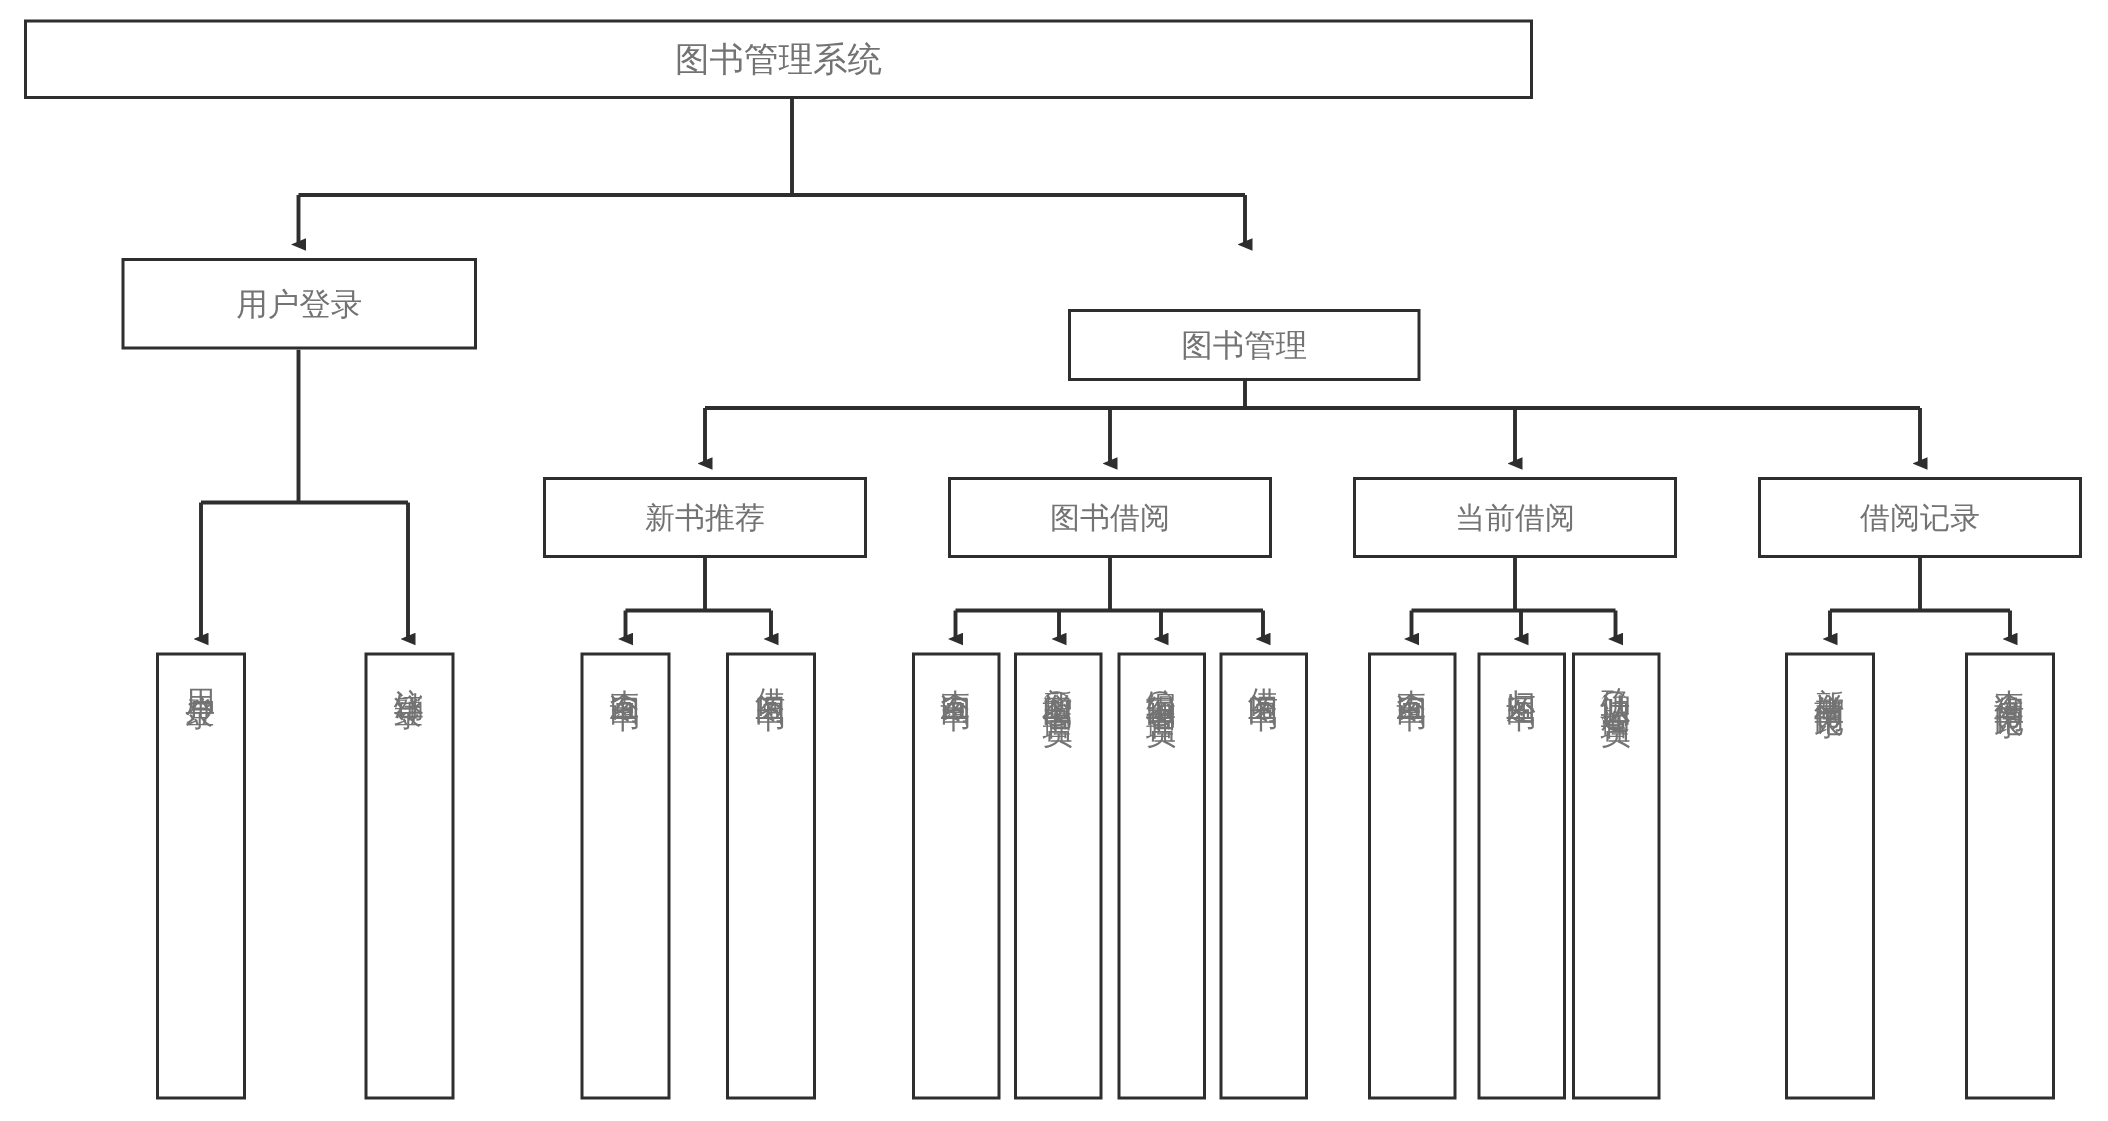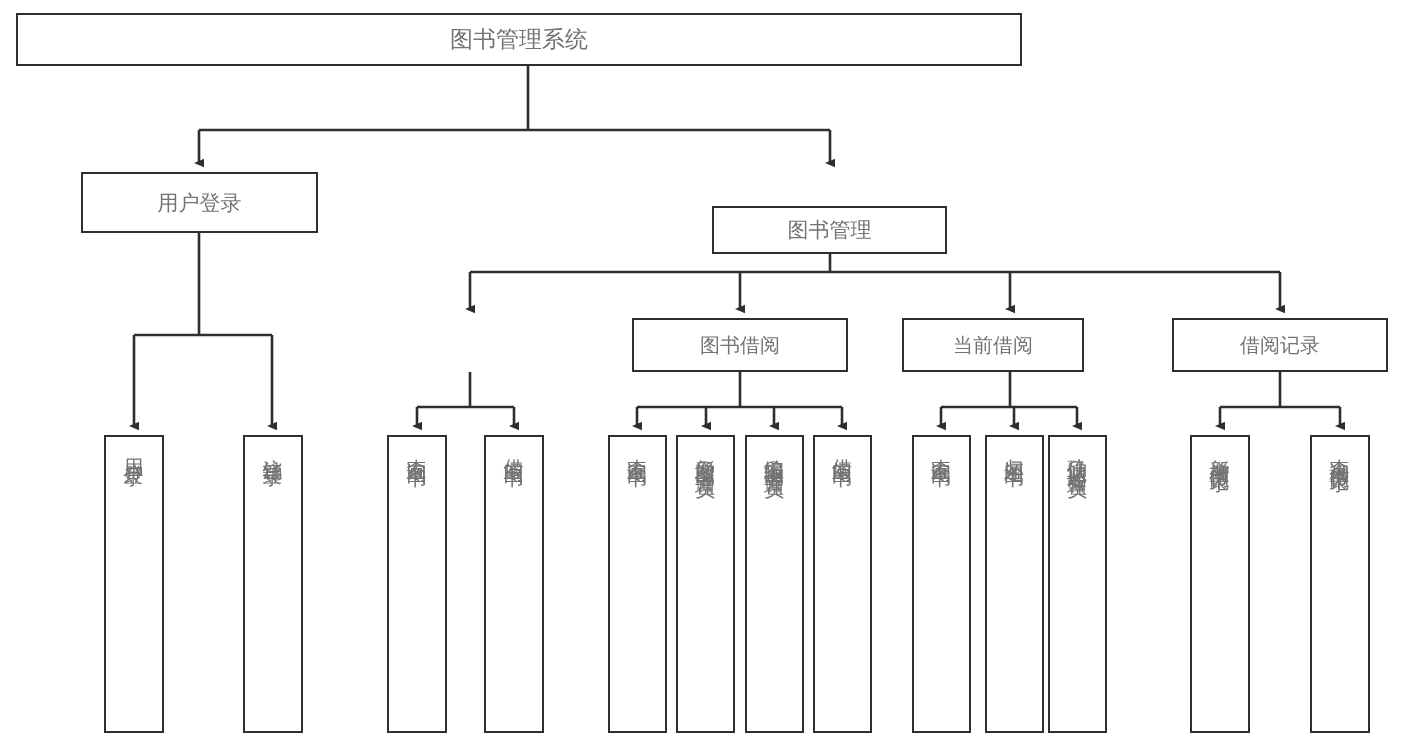--- a/index.html
+++ b/index.html
@@ -127,24 +127,27 @@
     <span>图书管理系统</span>
   </div>
 
   <div class="node lvl1" style="left:81px; top:172px; width:237px; height:61px;">
     <span>用户登录</span>
   </div>
   <div class="node lvl1" style="left:712px; top:177px; width:235px; height:48px;margin-top:29px;">
     <span>图书管理</span>
   </div>
 
+  <div class="node lvl2" style="left:362px; top:318px; width:216px; height:54px;">
+    <span>新书推荐</span>
+  </div>
   <div class="node lvl2" style="left:632px; top:318px; width:216px; height:54px;text-align:center;">
     <span>图书借阅</span>
   </div>
-  <div class="node lvl2" style="left:902px; top:318px; width:182px; height:54px;">
+  <div class="node lvl2" style="left:902px; top:318px; width:216px; height:54px;">
     <span>当前借阅</span>
   </div>
   <div class="node lvl2" style="left:1172px; top:318px; width:216px; height:54px;justify-content:center;">
     <span>借阅记录</span>
   </div>
 
   <div class="node leaf" style="left:104px; top:435px; width:60px; height:298px;">
     <span class="vtext">用户登录</span>
   </div>
   <div class="node leaf" style="left:243px; top:435px; width:60px; height:298px;">

